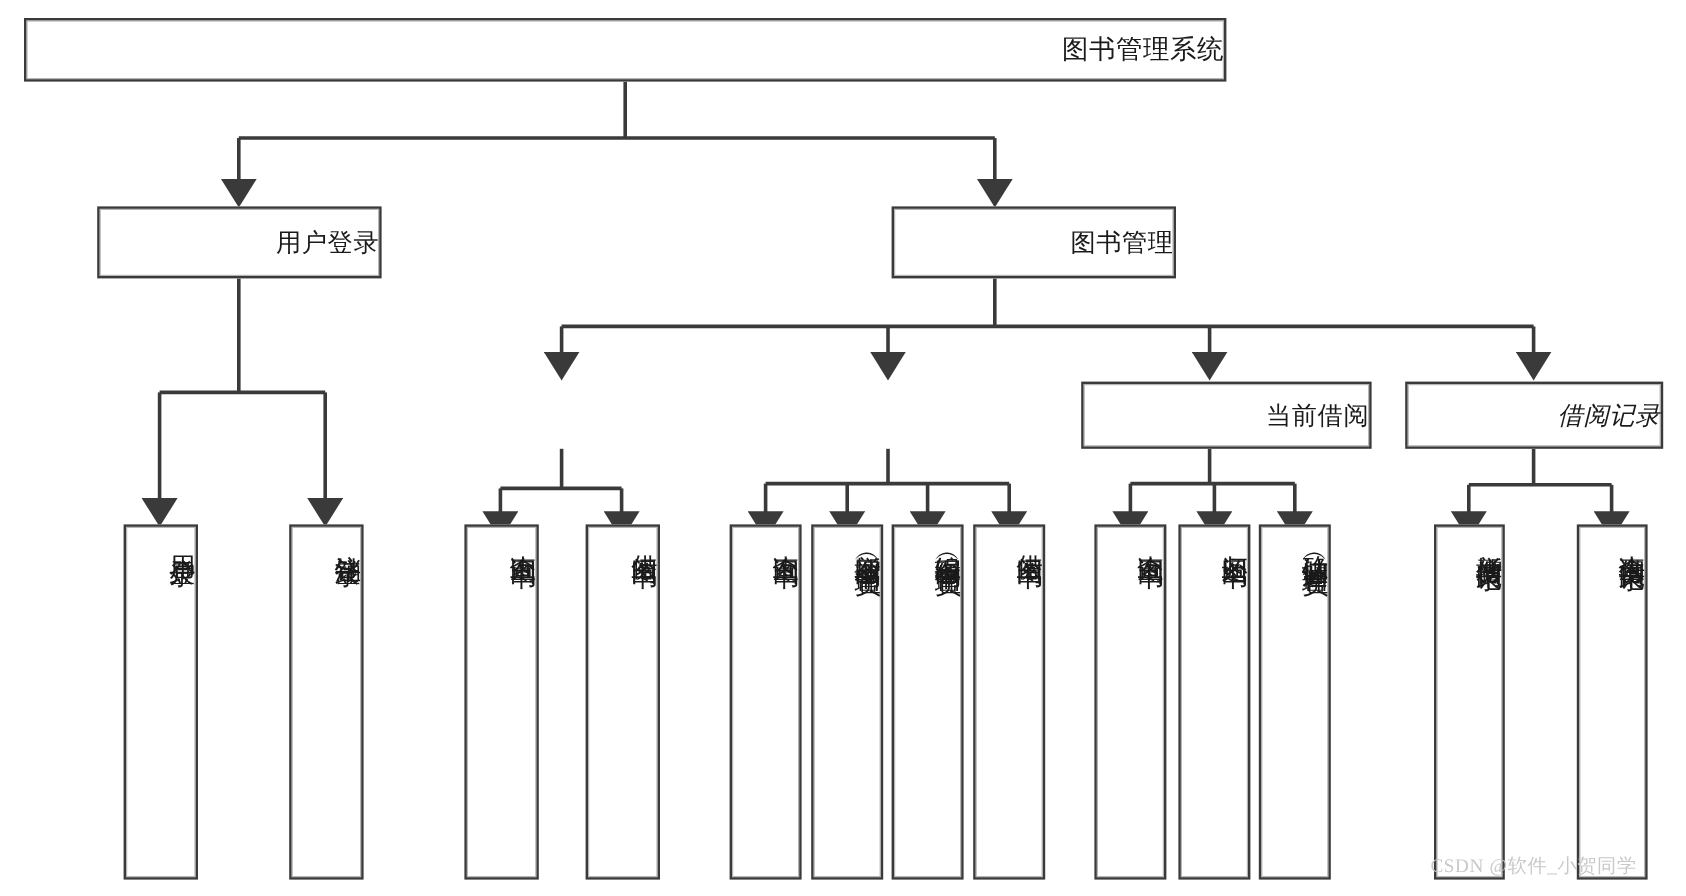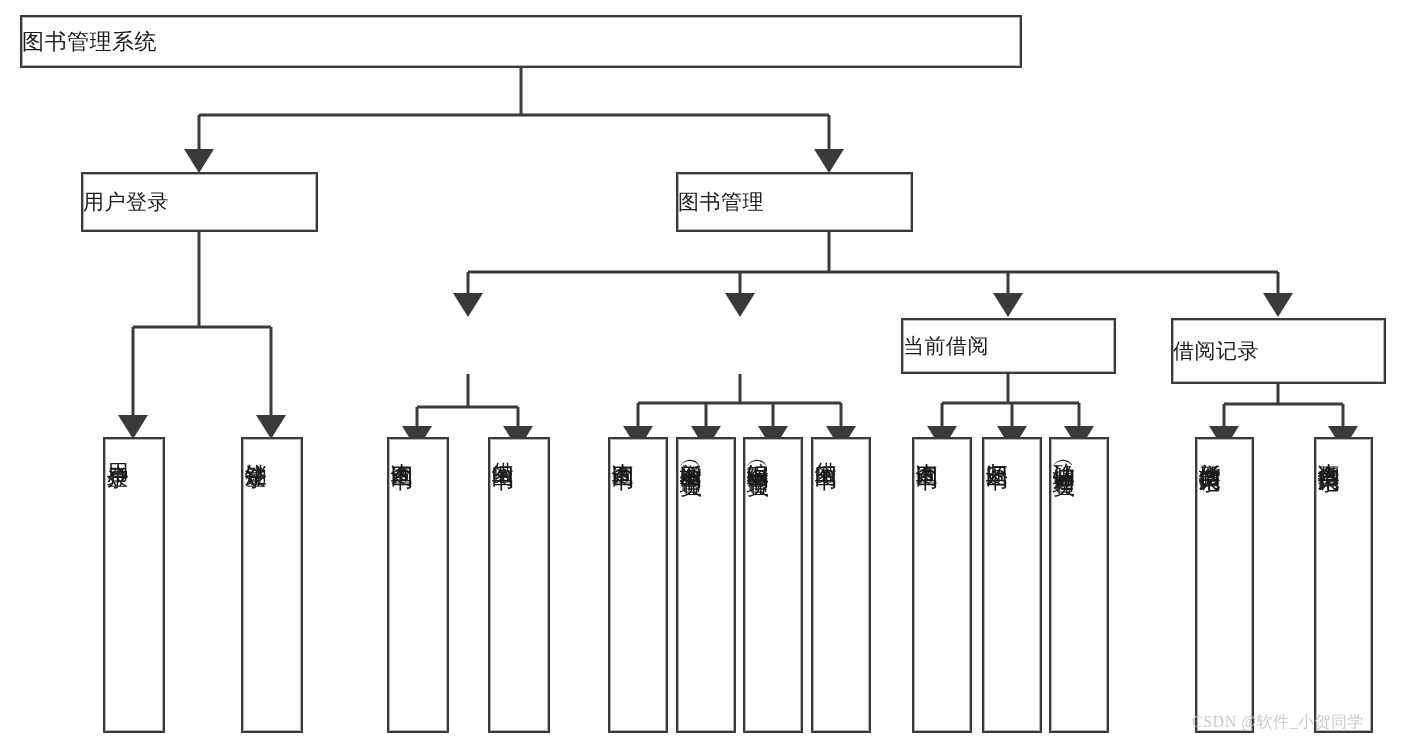--- a/index.html
+++ b/index.html
@@ -11,21 +11,21 @@
   #canvas{position:relative;width:1405px;height:747px;background:#fff;}
   #wires{position:absolute;left:0;top:0;width:1405px;height:747px;pointer-events:none;}
 
   .node{
     position:absolute;
     box-sizing:border-box;
     background:#ffffff;
     border:2px solid #3a3a3a;
     display:flex;
     align-items:center;
-    justify-content:flex-start;
+    justify-content:flex-end;
     color:#1a1a1a;
   }
   
   .node::after{
     content:"";
     position:absolute;
     left:0;top:0;right:0;bottom:0;
     border:1px solid rgba(120,120,120,.55);
     pointer-events:none;
   }
@@ -122,31 +122,31 @@
   </svg>
 
   <div class="node root h" style="left:20px;top:15px;width:1002px;height:53px;">
     <span class="label">图书管理系统</span>
   </div>
 
   <div class="node h" style="left:81px;top:172px;width:237px;height:60px;">
     <span class="label">用户登录</span>
   </div>
 
-  <div class="node h" style="left:676px;top:172px;width:237px;height:60px;">
+  <div class="node h" style="left:743px;top:172px;width:237px;height:60px;">
     <span class="label">图书管理</span>
   </div>
 
 
 
-  <div class="node h" style="left:901px;top:318px;width:215px;height:56px;">
+  <div class="node h" style="left:901px;top:318px;width:242px;height:56px;">
     <span class="label">当前借阅</span>
   </div>
 
-  <div class="node h" style="left:1171px;top:318px;width:215px;height:66px;">
+  <div class="node h" style="left:1171px;top:318px;width:215px;height:56px;font-style:italic;">
     <span class="label">借阅记录</span>
   </div>
 
   <div class="node v" style="left:103px;top:437px;width:62px;height:296px;">
     <span class="label">用户登录</span>
   </div>
   <div class="node v" style="left:241px;top:437px;width:62px;height:296px;">
     <span class="label">注销登录</span>
   </div>
 

